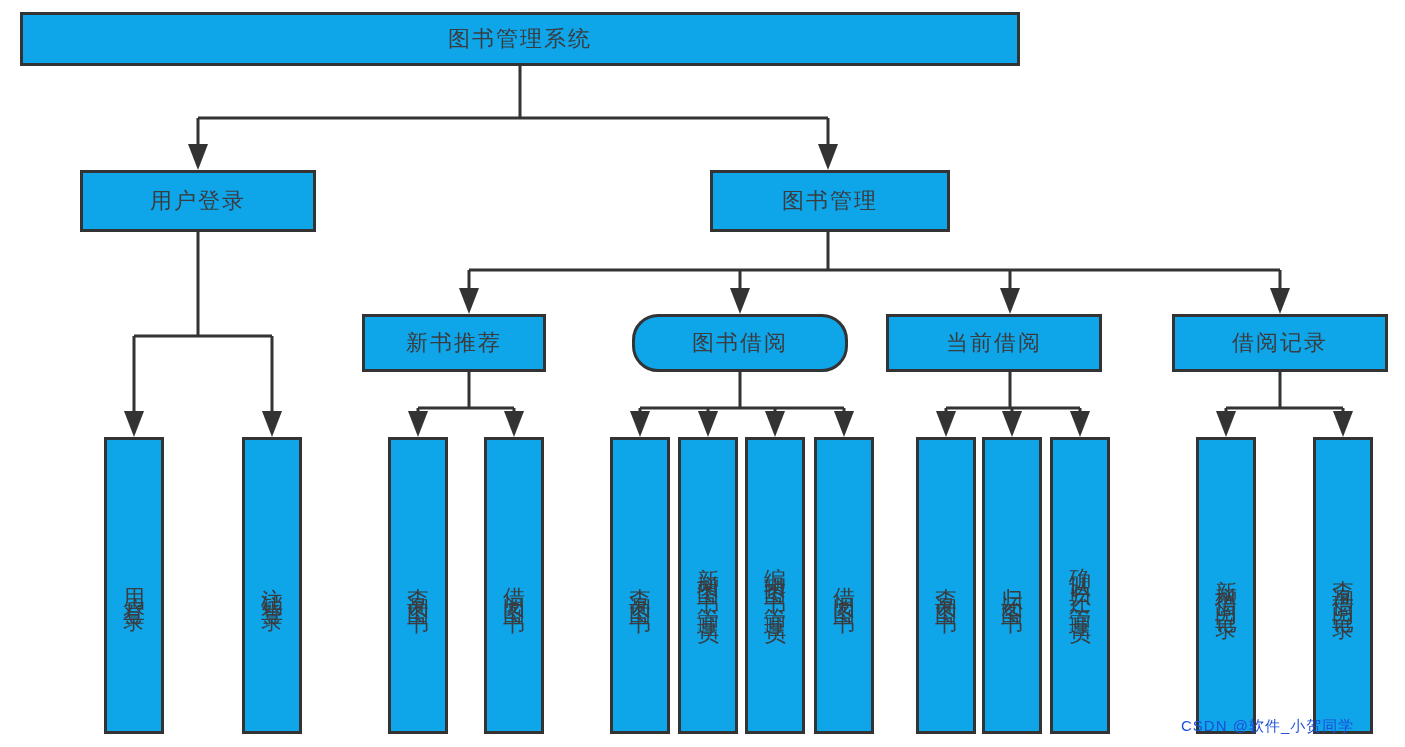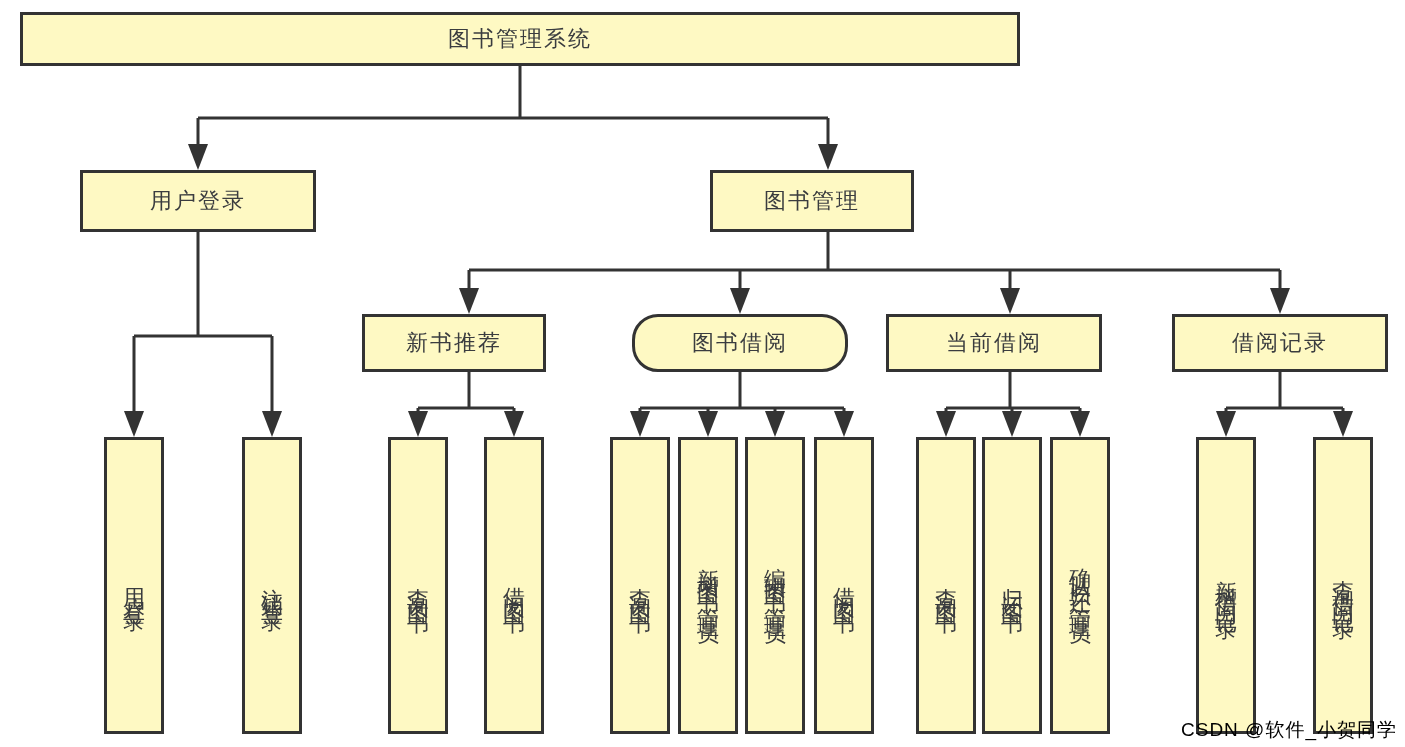--- a/index.html
+++ b/index.html
@@ -3,56 +3,56 @@
 <meta charset="utf-8">
 <style>
   html,body{margin:0;padding:0;background:#ffffff;}
   body{
     width:1405px;height:747px;position:relative;overflow:hidden;
     font-family:"Liberation Sans","DejaVu Sans",sans-serif;
   }
   #connectors{position:absolute;left:0;top:0;width:1405px;height:747px;z-index:0;pointer-events:none;}
   .box{
     position:absolute;z-index:1;box-sizing:border-box;
-    border:3px solid #333333;background:#fef9c3;color:#3a3c3f;
+    border:3px solid #333333;background:#0ea5e9;color:#3a3c3f;
     display:flex;align-items:center;justify-content:center;
     font-size:22px;letter-spacing:2px;white-space:nowrap;
   }
   .leaf{
     top:437px;width:60px;height:297px;
     font-size:22px;letter-spacing:0;
   }
   .leaf span{
     writing-mode:vertical-rl;text-orientation:mixed;
     letter-spacing:8px;line-height:1;
   }
   
   #b-root{left:20px;top:12px;width:1000px;height:54px;}
   #b-user-login{left:80px;top:170px;width:236px;height:62px;}
-  #b-book-mgmt{left:710px;top:170px;width:204px;height:62px;}
+  #b-book-mgmt{left:710px;top:170px;width:240px;height:62px;}
   #b-new-book-rec{left:362px;top:314px;width:184px;height:58px;}
   #b-book-borrow{left:632px;top:314px;width:216px;height:58px;border-radius:26px;}
   #b-current-borrow{left:886px;top:314px;width:216px;height:58px;}
   #b-borrow-records{left:1172px;top:314px;width:216px;height:58px;}
   #b-ul-user-login{left:104px;}
   #b-ul-logout{left:242px;}
   #b-nb-query-book{left:388px;}
   #b-nb-borrow-book{left:484px;}
   #b-bb-query-book{left:610px;}
   #b-bb-add-book{left:678px;}
   #b-bb-edit-book{left:745px;}
   #b-bb-borrow-book{left:814px;}
   #b-cb-query-book{left:916px;}
   #b-cb-return-book{left:982px;}
   #b-cb-confirm-return{left:1050px;}
   #b-br-add-record{left:1196px;}
   #b-br-query-record{left:1313px;}
   #watermark{
     position:absolute;z-index:2;left:1181px;top:717px;
-    color:#000000;font-size:19px;letter-spacing:1px;white-space:nowrap;
+    color:#1d4ed8;font-size:15px;letter-spacing:1px;white-space:nowrap;
   }
   svg path{stroke:#333333;stroke-width:3;fill:none;}
   svg polygon{fill:#333333;stroke:none;}
 </style>
 </head>
 <body>
 
 <svg id="connectors" viewBox="0 0 1405 747" xmlns="http://www.w3.org/2000/svg">
   <g>
     <path d="M520 66 V118 M198 118 H828 M198 118 V152 M828 118 V152"></path>

